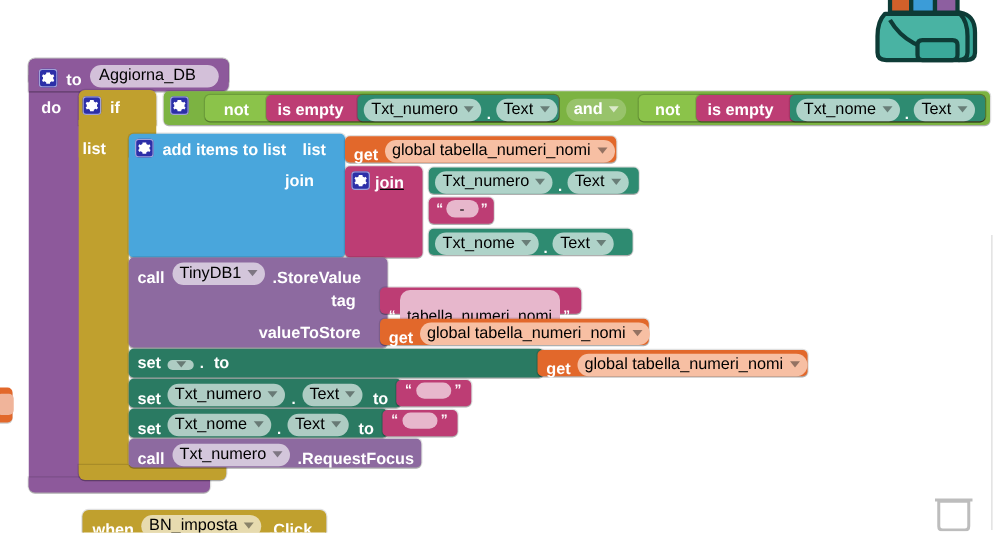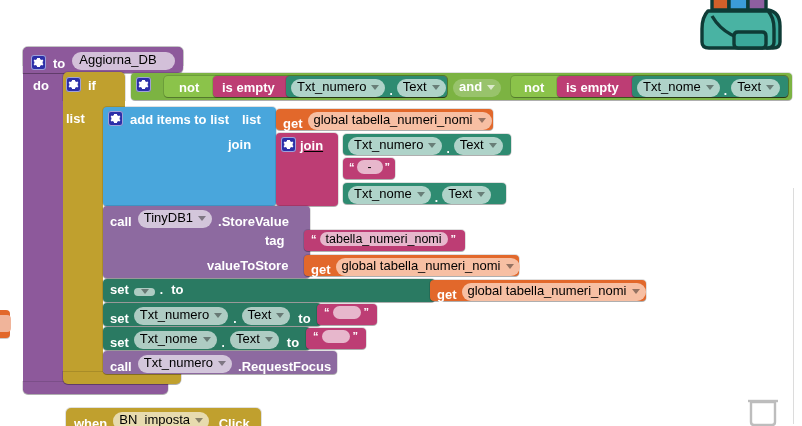--- a/index.html
+++ b/index.html
@@ -237,21 +237,21 @@
         <i class="caret"></i>
     </span>
     <span class="lbl">.StoreValue</span>
   </div>
   <div class="lbl" style="position:absolute;left:265px;top:234px;">tag</div>
   <div class="lbl" style="position:absolute;left:207px;top:259px;">valueToStore</div>
 
   <div class="blk c-text sh" style="left:304px;top:230px;width:161px;height:21px;border-radius:4px;"></div>
   <div class="row" style="left:311px;top:232px;gap:3px;align-items:center;">
     <span class="lbl" style="font-size:11px;">“</span>
-    <span style="display:inline-block;background:#e7b7cc;border-radius:8px;padding:0 6px;font-size:12.5px;color:#000;">tabella_numeri_nomi</span>
+    <span style="display:inline-block;background:#e7b7cc;border-radius:8px;padding:14px 6px;font-size:12.5px;color:#000;">tabella_numeri_nomi</span>
     <span class="lbl" style="font-size:11px;">”</span>
   </div>
 
   <div class="blk c-var sh" style="left:304px;top:255px;width:215px;height:21px;border-radius:4px;"></div>
   <div class="row" style="left:311px;top:258px;gap:5px;">
     <span class="lbl">get</span>
     <span class="field" style="background:#f7bfa3;">
       <span>global tabella_numeri_nomi</span>
         <i class="caret"></i>
     </span>

